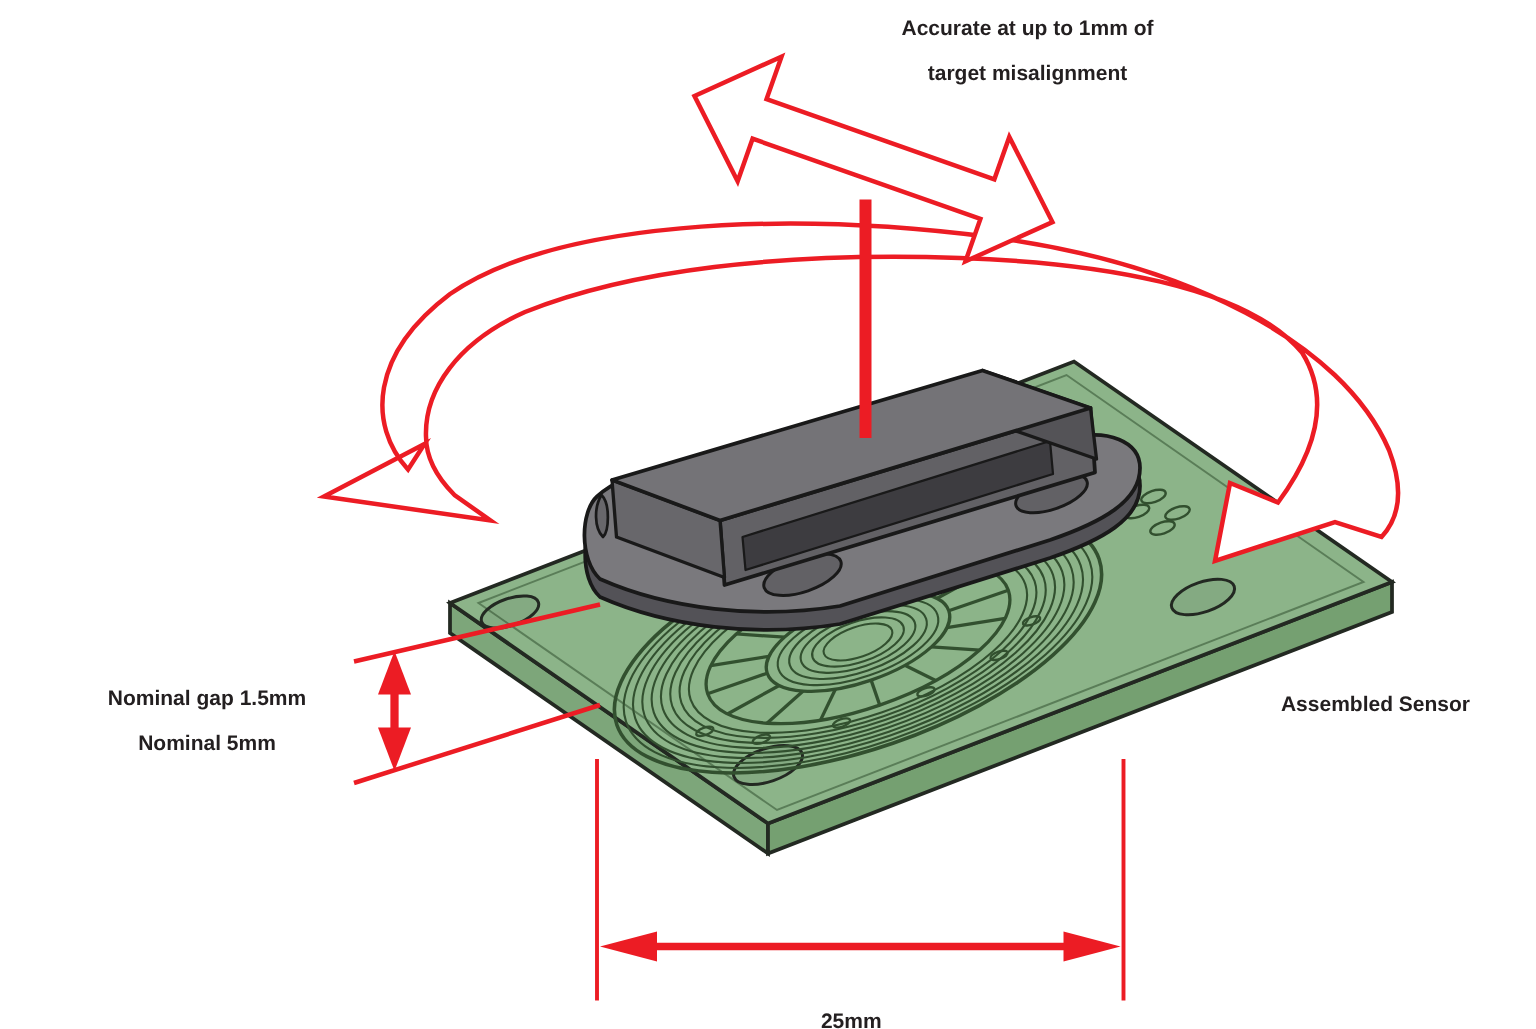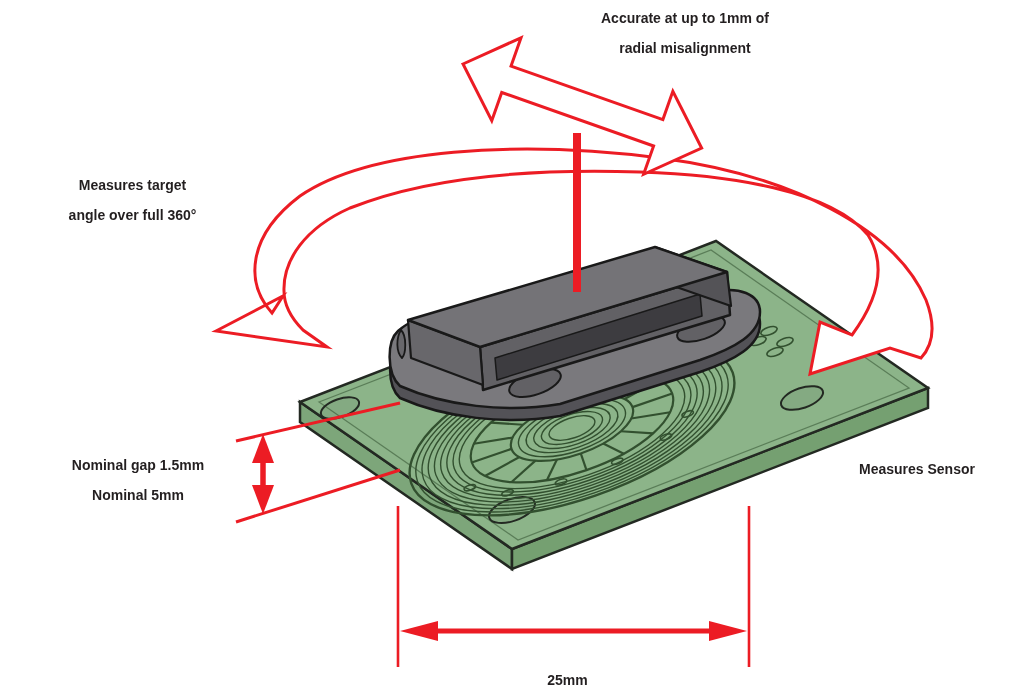--- a/index.html
+++ b/index.html
@@ -158,34 +158,30 @@
       <line x1="398" y1="506" x2="398" y2="667" style="stroke:var(--red);stroke-width:2.6"></line>
       <line x1="749" y1="506" x2="749" y2="667" style="stroke:var(--red);stroke-width:2.6"></line>
       <line x1="430" y1="631" x2="717" y2="631" style="stroke:var(--red);stroke-width:5"></line>
       <polygon points="400,631 438,621 438,641" style="fill:var(--red)"></polygon>
       <polygon points="747,631 709,621 709,641" style="fill:var(--red)"></polygon>
     </g>
   </svg>
 
   <div class="label" id="misalignment-label">
     <div>Accurate at up to 1mm of</div>
-    <div>radial misalignment</div>
+    <div>target misalignment</div>
   </div>
 
-  <div class="label" id="rotation-label">
-    <div>Measures target</div>
-    <div>angle over full 360°</div>
-  </div>
 
   <div class="label" id="gap-label">
     <div>Nominal gap 1.5mm</div>
     <div>Nominal 5mm</div>
   </div>
 
   <div class="label" id="sensor-label">
-    <div>Measures Sensor</div>
+    <div>Assembled Sensor</div>
   </div>
 
   <div class="label" id="width-label">
     <div>25mm</div>
   </div>
 
 </div>
 
 </body></html>

